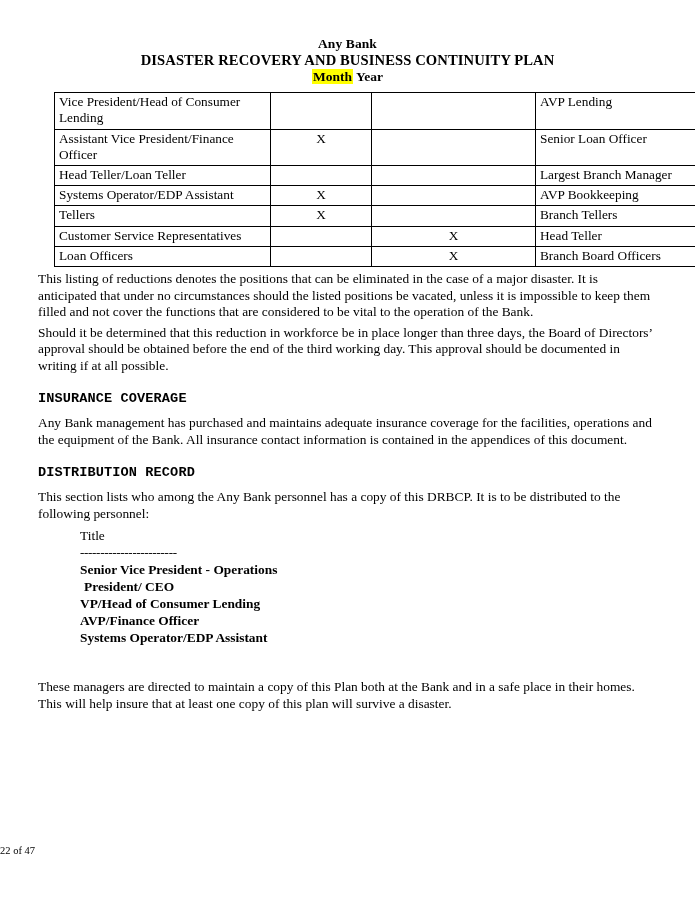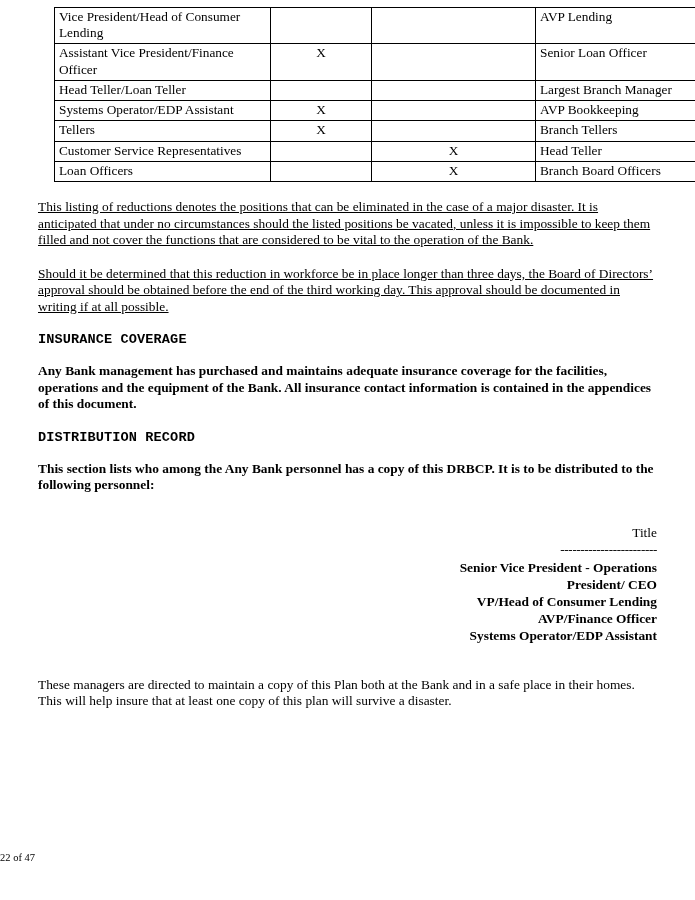--- a/index.html
+++ b/index.html
@@ -67,38 +67,37 @@
   td.c-mark2  { width: 155px; text-align: center; }
   td.c-cover  { width: 153px; text-align: left; }
 
   
   .para {
     font-size: 13.4px;
     line-height: 1.235;
     text-align: left;
     margin: 0;
   }
-  .para.gap-lg { margin-top: 17px; text-decoration: underline; }
-  .para.gap-sm { margin-top: 16px; font-weight: bold; }
+  .para.gap-lg { margin-top: 4px; }
+  .para.gap-sm { margin-top: 9px; }
 
   .sec-head {
     font-size: 13.6px;
     font-weight: bold;
     margin-top: 17px;
     letter-spacing: 0.1px;
     font-family: Liberation Mono, monospace;
   }
 
   
   .dist-block {
-    margin-top: 30px;
+    margin-top: 4px;
     padding-left: 42px;
     font-size: 13.4px;
     line-height: 1.27;
-    text-align: right;
   }
   .dist-title { font-weight: normal; }
   .dist-rule {
     margin-top: 1px;
     letter-spacing: -0.3px;
     font-size: 13px;
   }
   .dist-item { font-weight: bold; }
   .dist-item.first { padding-left: 4px; }
 
@@ -109,20 +108,25 @@
     right: 0;
     top: 845px;
     font-size: 10.5px;
   }
 </style>
 </head>
 <body>
 
 <div class="page">
 
+  <div class="doc-header">
+    <div class="line">Any Bank</div>
+    <div class="line line-main">DISASTER RECOVERY AND BUSINESS CONTINUITY PLAN</div>
+    <div class="date-line"><span class="hl">Month</span> <span>Year</span></div>
+  </div>
 
   <table class="pos-table">
     <tbody>
       <tr>
         <td class="c-role">Vice President/Head of Consumer Lending</td>
         <td class="c-mark1"></td>
         <td class="c-mark2"></td>
         <td class="c-cover">AVP Lending</td>
       </tr>
       <tr>

